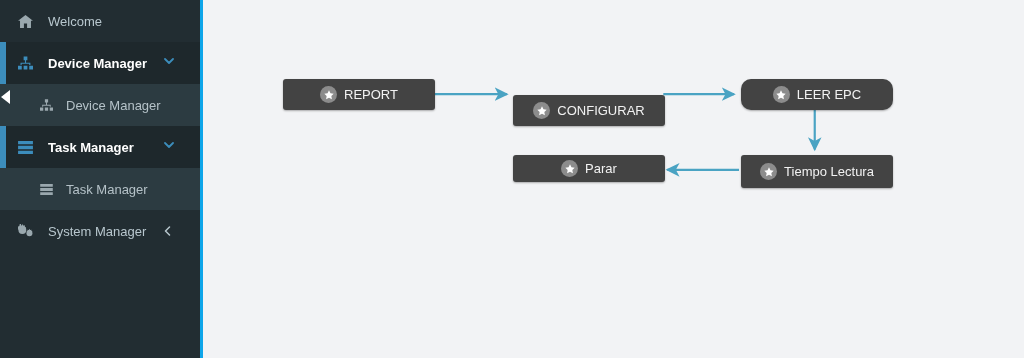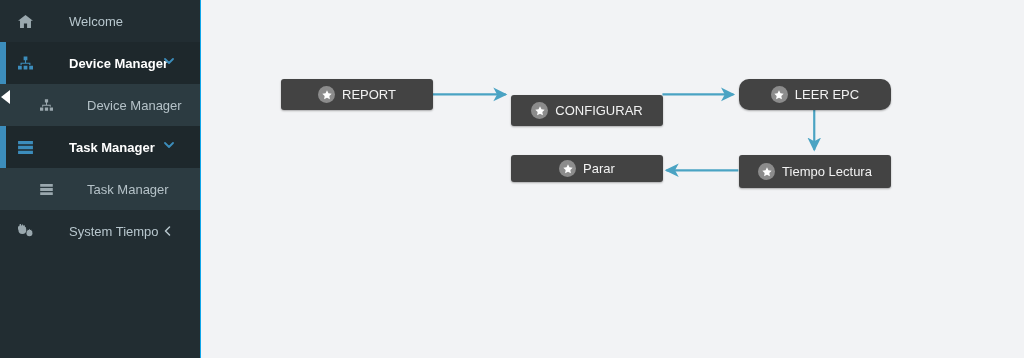--- a/index.html
+++ b/index.html
@@ -71,21 +71,20 @@
     display: inline-flex;
     align-items: center;
     justify-content: flex-start;
     flex: 0 0 20px;
   }
   .nav-icon svg { fill: #9aa8ae; display:block; }
   .nav-item.sub .nav-icon { width: 18px; flex: 0 0 18px; margin-right: 8px; }
   .nav-label {
     white-space: nowrap;
     line-height: 1;
-    margin-left: 21px;
   }
   .nav-chevron {
     position: absolute;
     right: 26px;
     top: 50%;
     transform: translateY(-50%);
     width: 10px;
     height: 10px;
     display: block;
   }
@@ -100,21 +99,21 @@
     height: 14px;
     z-index: 5;
   }
 
   
   #main {
     position: relative;
     flex: 1 1 auto;
     height: 358px;
     background: #f2f3f5;
-    border-left: 1px solid #0ea5e9;
+    border-left: 3px solid #0ea5e9;
     box-sizing: border-box;
     overflow: hidden;
   }
   #canvas {
     position: absolute;
     inset: 0;
   }
   .node {
     position: absolute;
     background: #434343;
@@ -224,21 +223,21 @@
       <li class="nav-item">
         <span class="nav-icon">
           <svg width="16" height="14" viewBox="0 0 17 15">
               <path d="M6.1 4.2l.9-1.6-.9-.9-1.6.9c-.3-.2-.7-.3-1-.4L3.1 0H1.8l-.4 2.2c-.4.1-.7.2-1 .4l-1.6-.9.8 3.7 1.3.9H1c0-.1 0 0 0 0z"></path>
               <circle cx="4.6" cy="6.4" r="4.2"></circle>
               <circle cx="12.2" cy="9.8" r="3.2"></circle>
               <path d="M4.6 0l.9 1.8 1.9-.4-.4 1.9L8.8 4l-1.8.9.4 1.9-1.9-.4L4.6 8l-.9-1.6-1.9.4.4-1.9L.6 4l1.6-.7-.4-1.9 1.9.4L4.6 0z"></path>
               <path d="M12.2 5l.7 1.4 1.5-.3-.3 1.5 1.4.7-1.4.7.3 1.5-1.5-.3-.7 1.4-.7-1.4-1.5.3.3-1.5-1.4-.7 1.4-.7-.3-1.5 1.5.3.7-1.4z"></path>
             </svg>
         </span>
-        <span class="nav-label">System Tiempo</span>
+        <span class="nav-label">System Manager</span>
         <span class="nav-chevron">
           <svg width="7" height="10" viewBox="0 0 7 10">
               <path d="M5.5 1L1.5 5l4 4" stroke="#b8c7ce" stroke-width="1.5" fill="none" stroke-linecap="round" stroke-linejoin="round"></path>
             </svg>
         </span>
       </li>
 
     </ul>
 
     <span id="edge-pointer">

